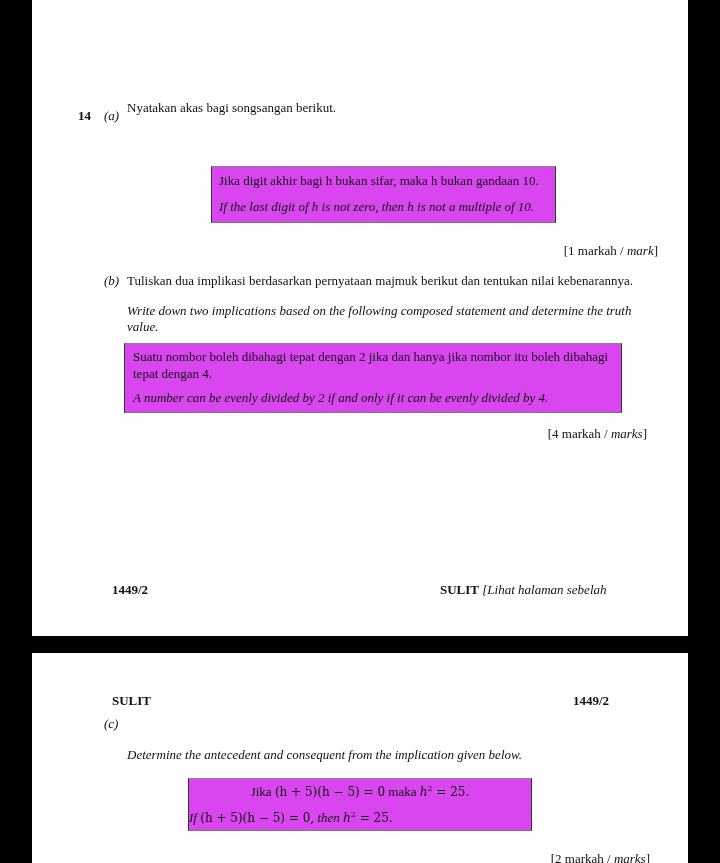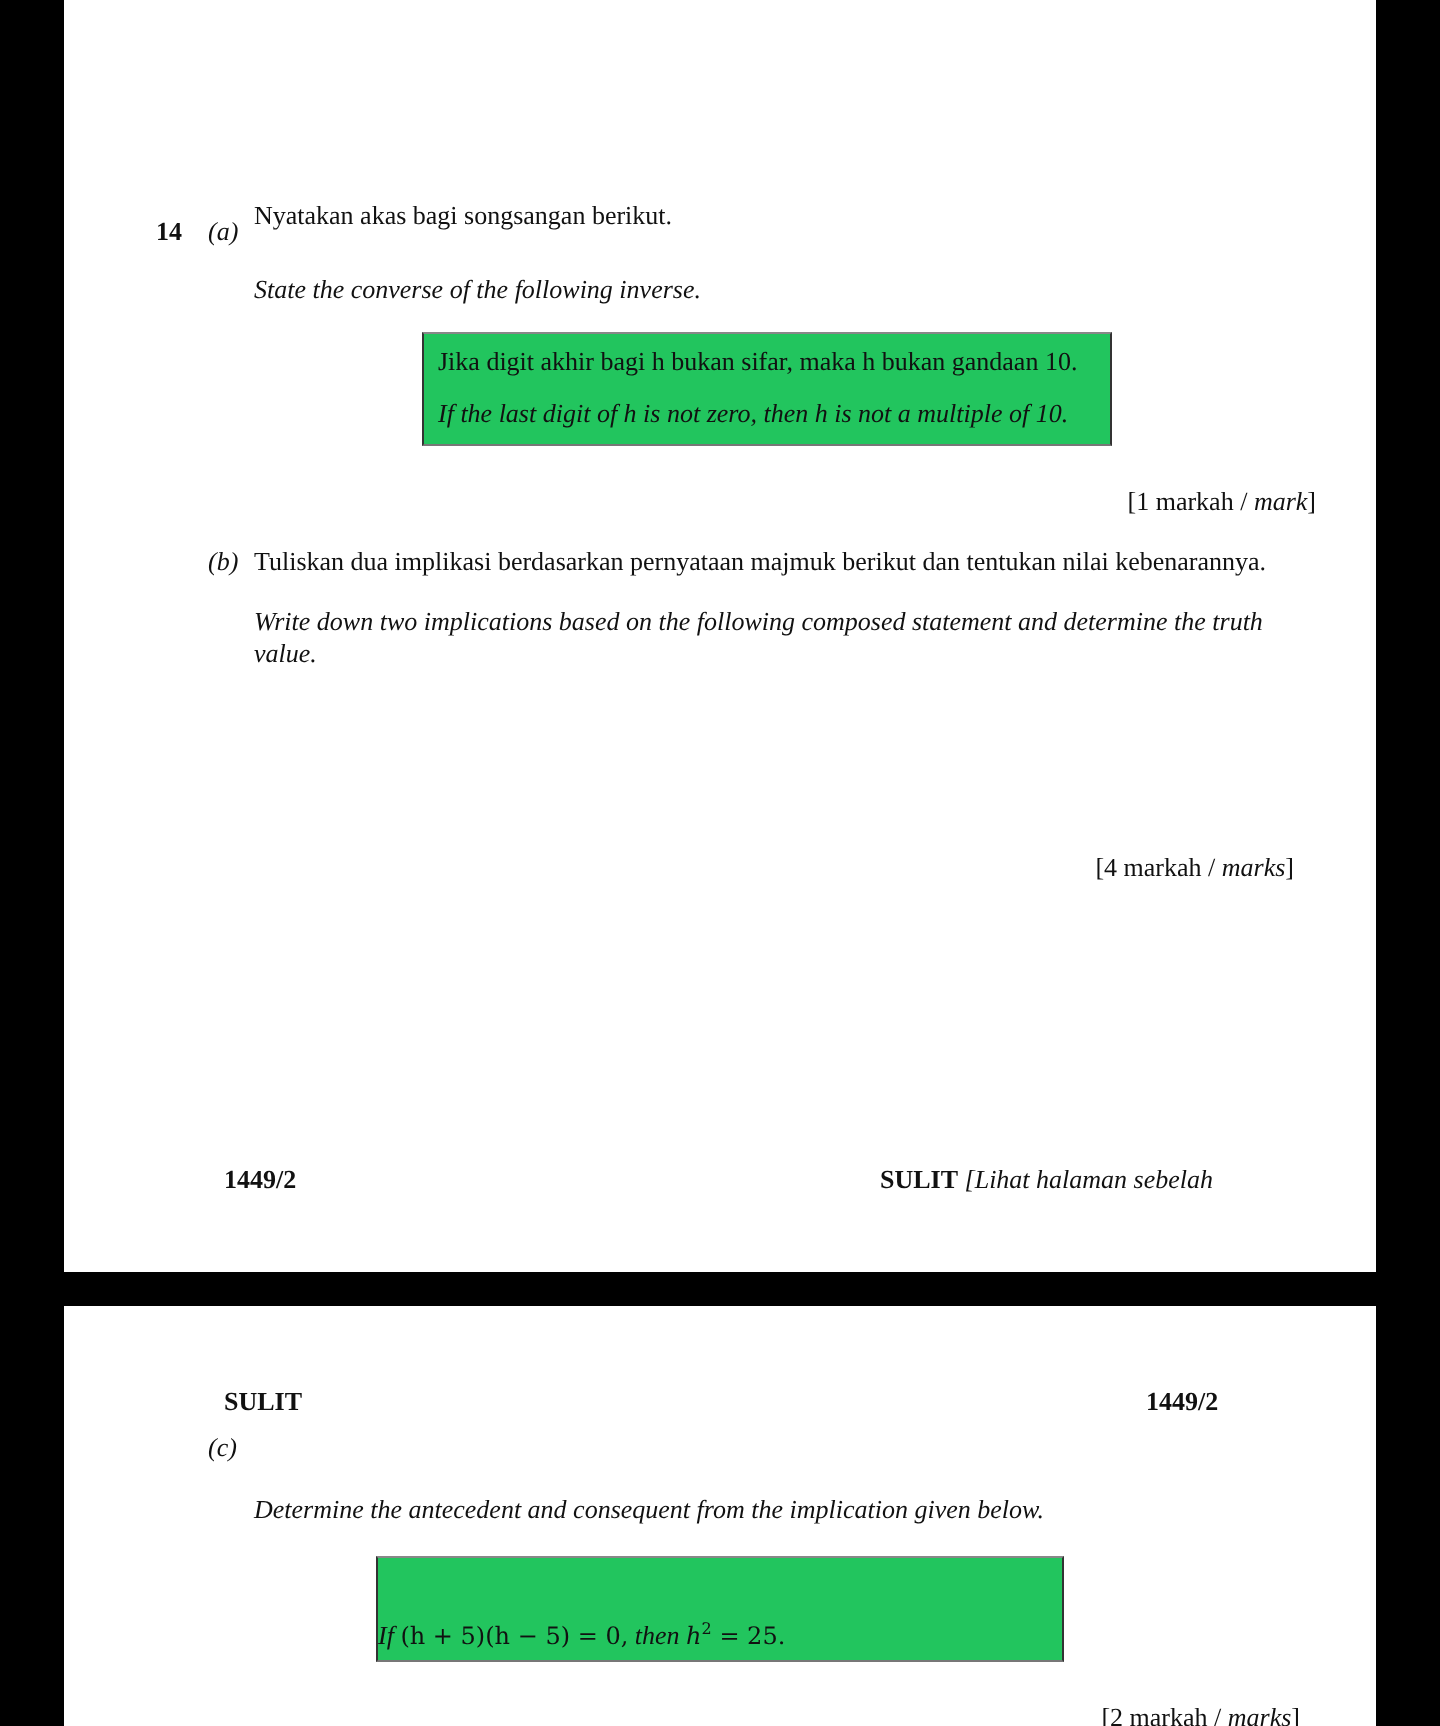--- a/index.html
+++ b/index.html
@@ -33,21 +33,21 @@
     .label-a { left: 72px; top: 108px; }
     .a-ms { left: 95px; top: 100px; }
     .a-en { left: 95px; top: 137px; }
 
     .box {
       position: absolute;
       border: 1.5px solid #333;
       border-top-color: #888;
       border-bottom-color: #777;
       box-sizing: border-box;
-      background: #22c55e;
+      background: #d946ef;
       padding-left: 48px;
     }
     #box-a { left: 179px; top: 166px; width: 345px; height: 57px; }
     #box-a .l1 { left: 7px; top: 6px; }
     #box-a .l2 { left: 7px; top: 32px; }
 
     .mark-a { right: 30px; top: 243px; }
 
     .label-b { left: 72px; top: 273px; }
     .b-ms { left: 95px; top: 273px; }
@@ -76,48 +76,57 @@
 
     .mark-c { right: 38px; top: 198px; }
   </style>
 </head>
 <body>
 
 <div class="page" id="page1">
   <span class="abs txt b qnum">14</span>
   <span class="abs txt it label-a">(a)</span>
   <span class="abs txt a-ms">Nyatakan akas bagi songsangan berikut.</span>
-  <span class="abs txt it a-en">State the converse of the following inverse.</span>
 
   <div class="box" id="box-a">
     <span class="abs txt l1">Jika digit akhir bagi h bukan sifar, maka h bukan gandaan 10.</span>
     <span class="abs txt it l2">If the last digit of h is not zero, then h is not a multiple of 10.</span>
   </div>
 
   <span class="abs txt mark-a"><span>[1 markah / </span><span class="it">mark</span><span>]</span></span>
 
   <span class="abs txt it label-b">(b)</span>
   <span class="abs txt it b-en">Write down two implications based on the following composed statement and determine the truth value.</span>
   <span class="abs txt b-ms">Tuliskan dua implikasi berdasarkan pernyataan majmuk berikut dan tentukan nilai kebenarannya.</span>
 
+  <div class="box" id="box-b">
+    <span class="abs txt l1">Suatu nombor boleh dibahagi tepat dengan 2 jika dan hanya jika nombor itu boleh dibahagi tepat dengan 4.</span>
+    <span class="abs txt it l2">A number can be evenly divided by 2 if and only if it can be evenly divided by 4.</span>
+  </div>
 
   <span class="abs txt mark-b"><span>[4 markah / </span><span class="it">marks</span><span>]</span></span>
 
   <span class="abs txt b footer-left">1449/2</span>
   <span class="abs txt footer-right"><span class="b">SULIT</span> <span class="it">[Lihat halaman sebelah</span></span>
 </div>
 
 <div class="page" id="page2">
   <span class="abs txt b hdr-left">SULIT</span>
   <span class="abs txt b hdr-right">1449/2</span>
 
   <span class="abs txt it label-c">(c)</span>
   <span class="abs txt it c-en">Determine the antecedent and consequent from the implication given below.</span>
 
   <div class="box" id="box-c">
+    <div class="abs txt l1">
+      <span>Jika</span>
+      <span class="math">(h + 5)(h − 5) = 0</span>
+      <span>maka</span>
+      <span class="math"><i>h</i><sup>2</sup><span> = 25.</span></span>
+    </div>
     <div class="abs txt l2">
       <span class="it">If</span>
       <span class="math">(h + 5)(h − 5) = 0,</span>
       <span class="it">then</span>
       <span class="math"><i>h</i><sup>2</sup><span> = 25.</span></span>
     </div>
   </div>
 
   <span class="abs txt mark-c"><span>[2 markah / </span><span class="it">marks</span><span>]</span></span>
 </div>

